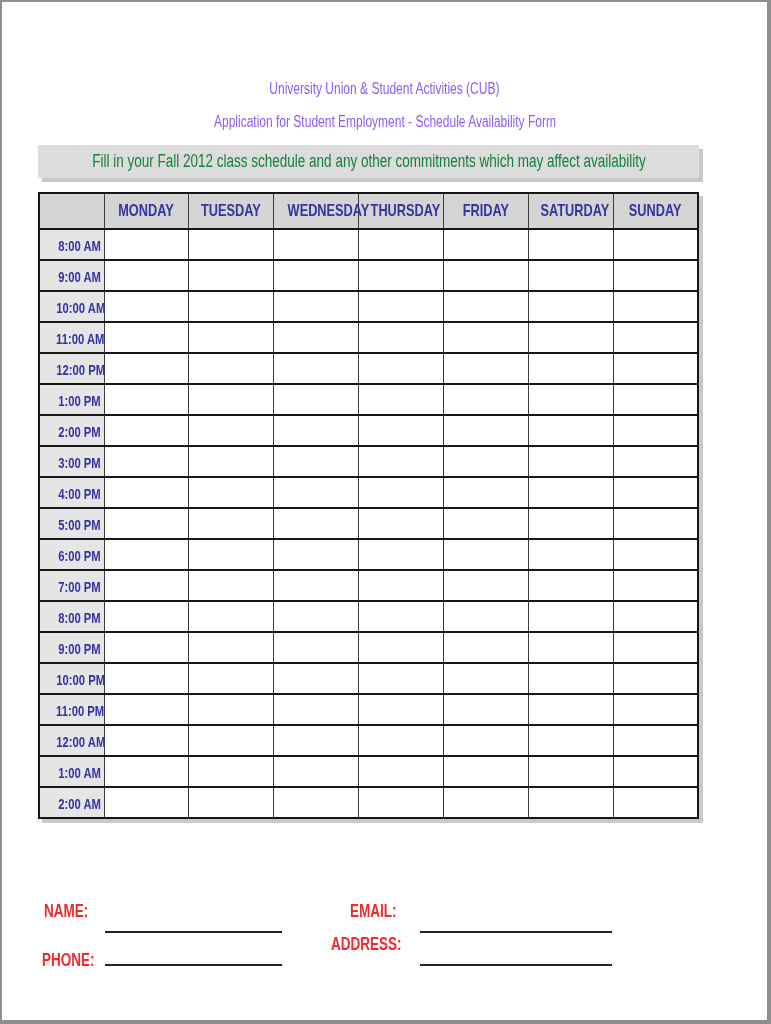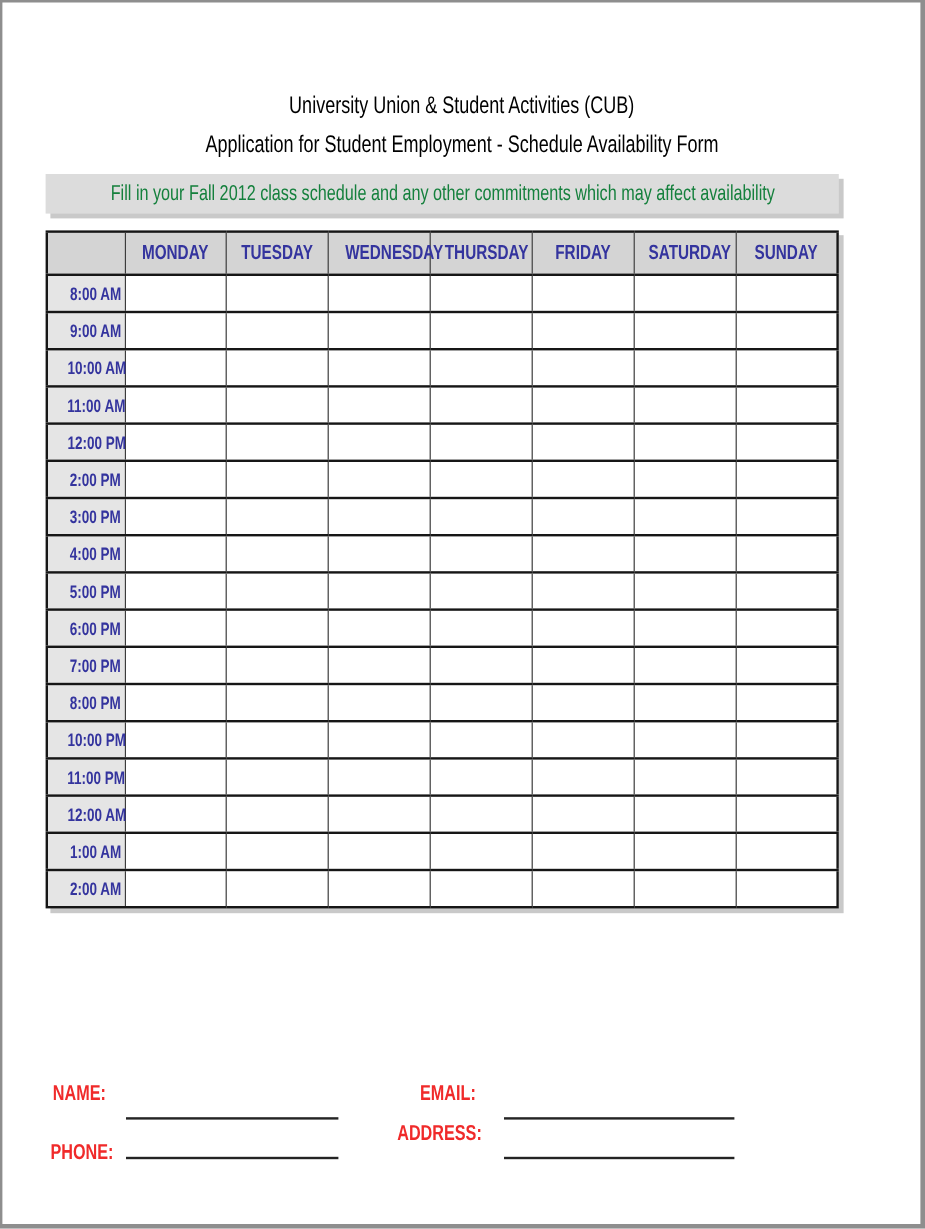--- a/index.html
+++ b/index.html
@@ -24,22 +24,22 @@
     transform-origin: center center;
     white-space: nowrap;
   }
   .narrow-left  { transform-origin: left center; }
   .narrow-right { transform-origin: right center; }
 
   .title-block {
     position: absolute;
     top: 70px; left: 0; right: 0;
     text-align: center;
-    color: #000000;
-    font-size: 20px;
+    color: #8b5cf6;
+    font-size: 16px;
     line-height: 33px;
   }
 
   .banner {
     position: absolute;
     left: 36px; top: 143px;
     width: 661px; height: 33px;
     background: #dcdcdc;
     box-shadow: 4px 4px 0 #c9c9c9;
     display: flex;
@@ -190,20 +190,30 @@
             <th class="time-cell"><span class="narrow narrow-right">12:00 PM</span></th>
             <td class="slot"></td>
             <td class="slot"></td>
             <td class="slot"></td>
             <td class="slot"></td>
             <td class="slot"></td>
             <td class="slot"></td>
             <td class="slot"></td>
           </tr>
           <tr>
+            <th class="time-cell"><span class="narrow narrow-right">1:00 PM</span></th>
+            <td class="slot"></td>
+            <td class="slot"></td>
+            <td class="slot"></td>
+            <td class="slot"></td>
+            <td class="slot"></td>
+            <td class="slot"></td>
+            <td class="slot"></td>
+          </tr>
+          <tr>
             <th class="time-cell"><span class="narrow narrow-right">2:00 PM</span></th>
             <td class="slot"></td>
             <td class="slot"></td>
             <td class="slot"></td>
             <td class="slot"></td>
             <td class="slot"></td>
             <td class="slot"></td>
             <td class="slot"></td>
           </tr>
           <tr>
@@ -251,20 +261,30 @@
             <td class="slot"></td>
             <td class="slot"></td>
             <td class="slot"></td>
             <td class="slot"></td>
             <td class="slot"></td>
             <td class="slot"></td>
             <td class="slot"></td>
           </tr>
           <tr>
             <th class="time-cell"><span class="narrow narrow-right">8:00 PM</span></th>
+            <td class="slot"></td>
+            <td class="slot"></td>
+            <td class="slot"></td>
+            <td class="slot"></td>
+            <td class="slot"></td>
+            <td class="slot"></td>
+            <td class="slot"></td>
+          </tr>
+          <tr>
+            <th class="time-cell"><span class="narrow narrow-right">9:00 PM</span></th>
             <td class="slot"></td>
             <td class="slot"></td>
             <td class="slot"></td>
             <td class="slot"></td>
             <td class="slot"></td>
             <td class="slot"></td>
             <td class="slot"></td>
           </tr>
           <tr>
             <th class="time-cell"><span class="narrow narrow-right">10:00 PM</span></th>

